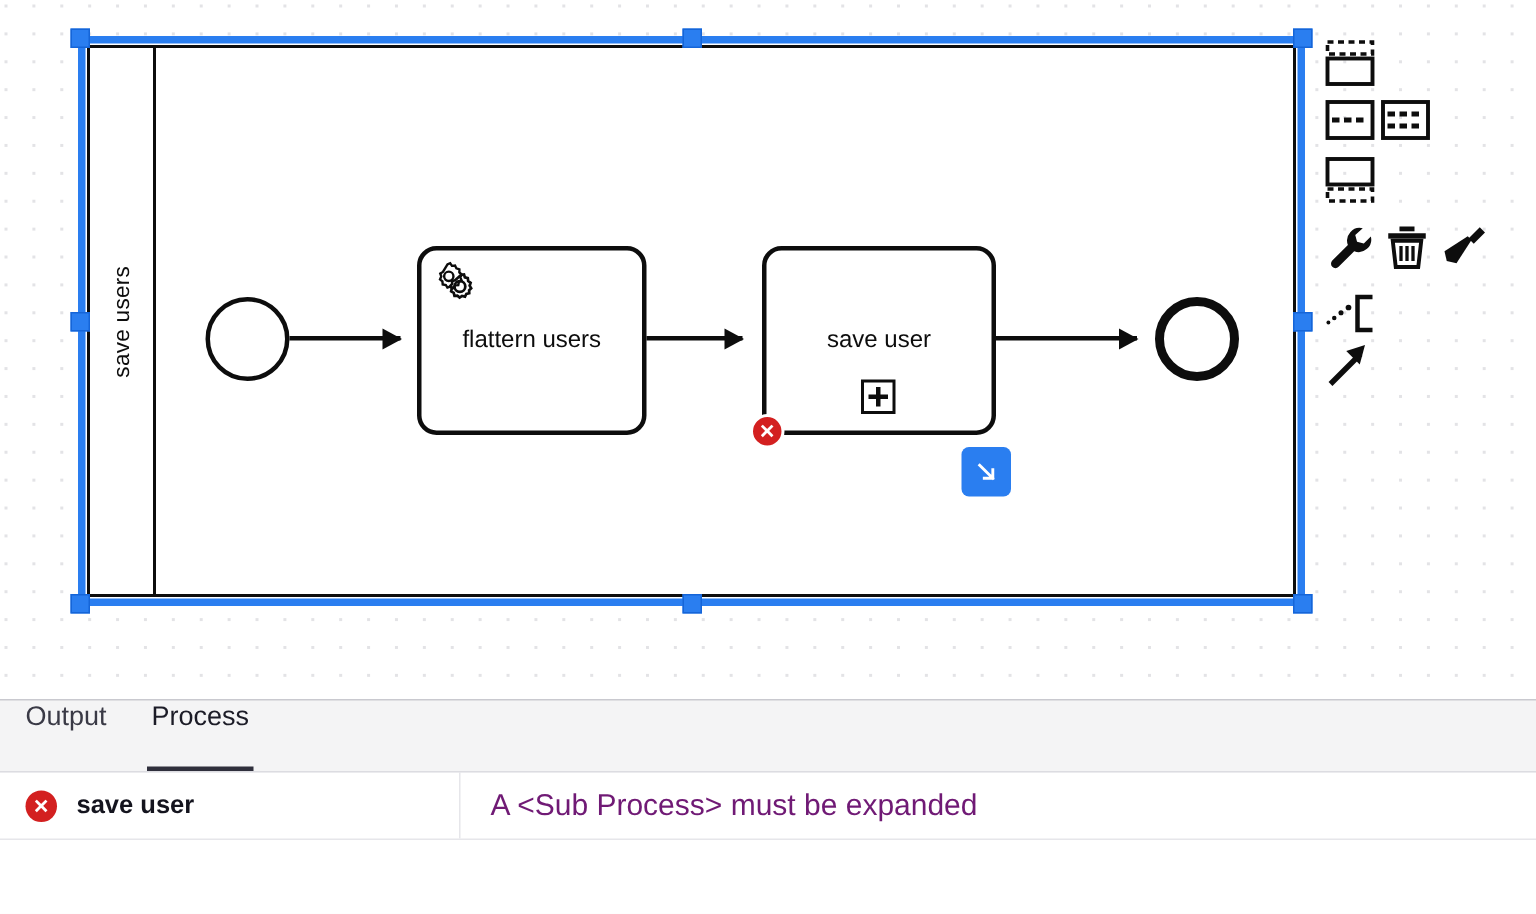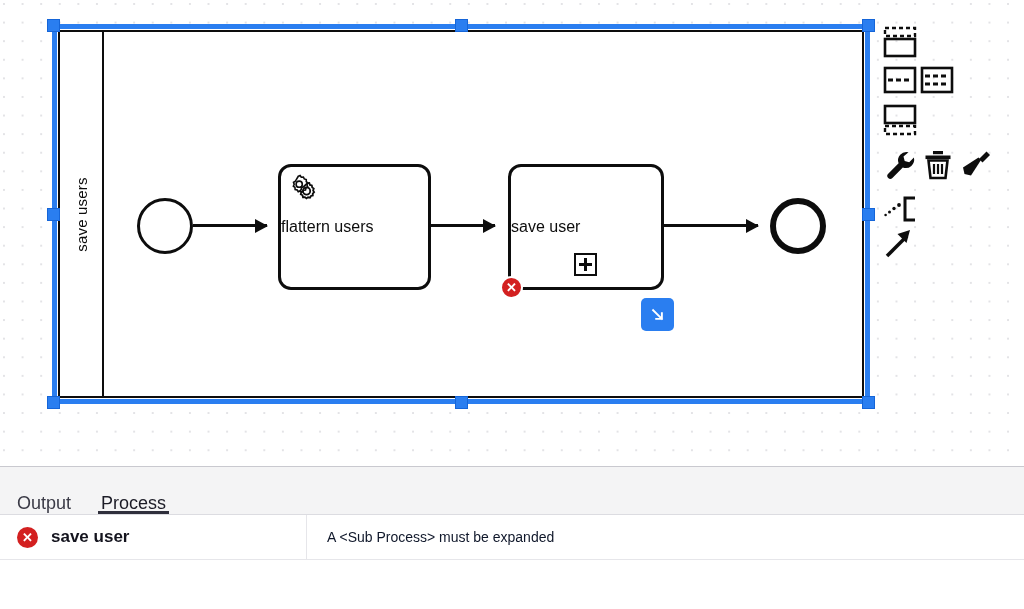--- a/index.html
+++ b/index.html
@@ -124,21 +124,21 @@
   }
 
   .task {
     position: absolute;
     background: #ffffff;
     border: 3px solid #0d0d0d;
     border-radius: 13px;
     box-sizing: border-box;
     display: flex;
     align-items: center;
-    justify-content: flex-start;
+    justify-content: center;
   }
   .task-label {
     font-size: 16px;
     color: #0d0d0d;
     text-align: center;
     line-height: 1.2;
   }
   .task-service {
     left: 278px;
     top: 164px;
@@ -270,21 +270,21 @@
     padding-left: 14px;
     gap: 24px;
     border-bottom: 1px solid #dcdce1;
   }
   .tab {
     position: relative;
     font-size: 18px;
     color: #3a3a46;
     height: 47px;
     display: flex;
-    align-items: flex-end;
+    align-items: flex-start;
     padding: 0 3px;
     cursor: pointer;
   }
   .tab.active { color: #1c1c27; }
   .tab.active::after {
     content: "";
     position: absolute;
     left: 0; right: 0; bottom: 0;
     height: 3px;
     background: #2f2f3c;
@@ -326,22 +326,22 @@
   .problem-name {
     font-size: 17px;
     font-weight: bold;
     color: #14141e;
   }
   .problem-cell-msg {
     flex: 1;
     display: flex;
     align-items: center;
     padding-left: 20px;
-    font-size: 14px;
-    color: #0f172a;
+    font-size: 20px;
+    color: #701a75;
   }
 </style>
 </head>
 <body>
 
 <div id="app">
 
   <div class="canvas">
 
     <div class="pool">

